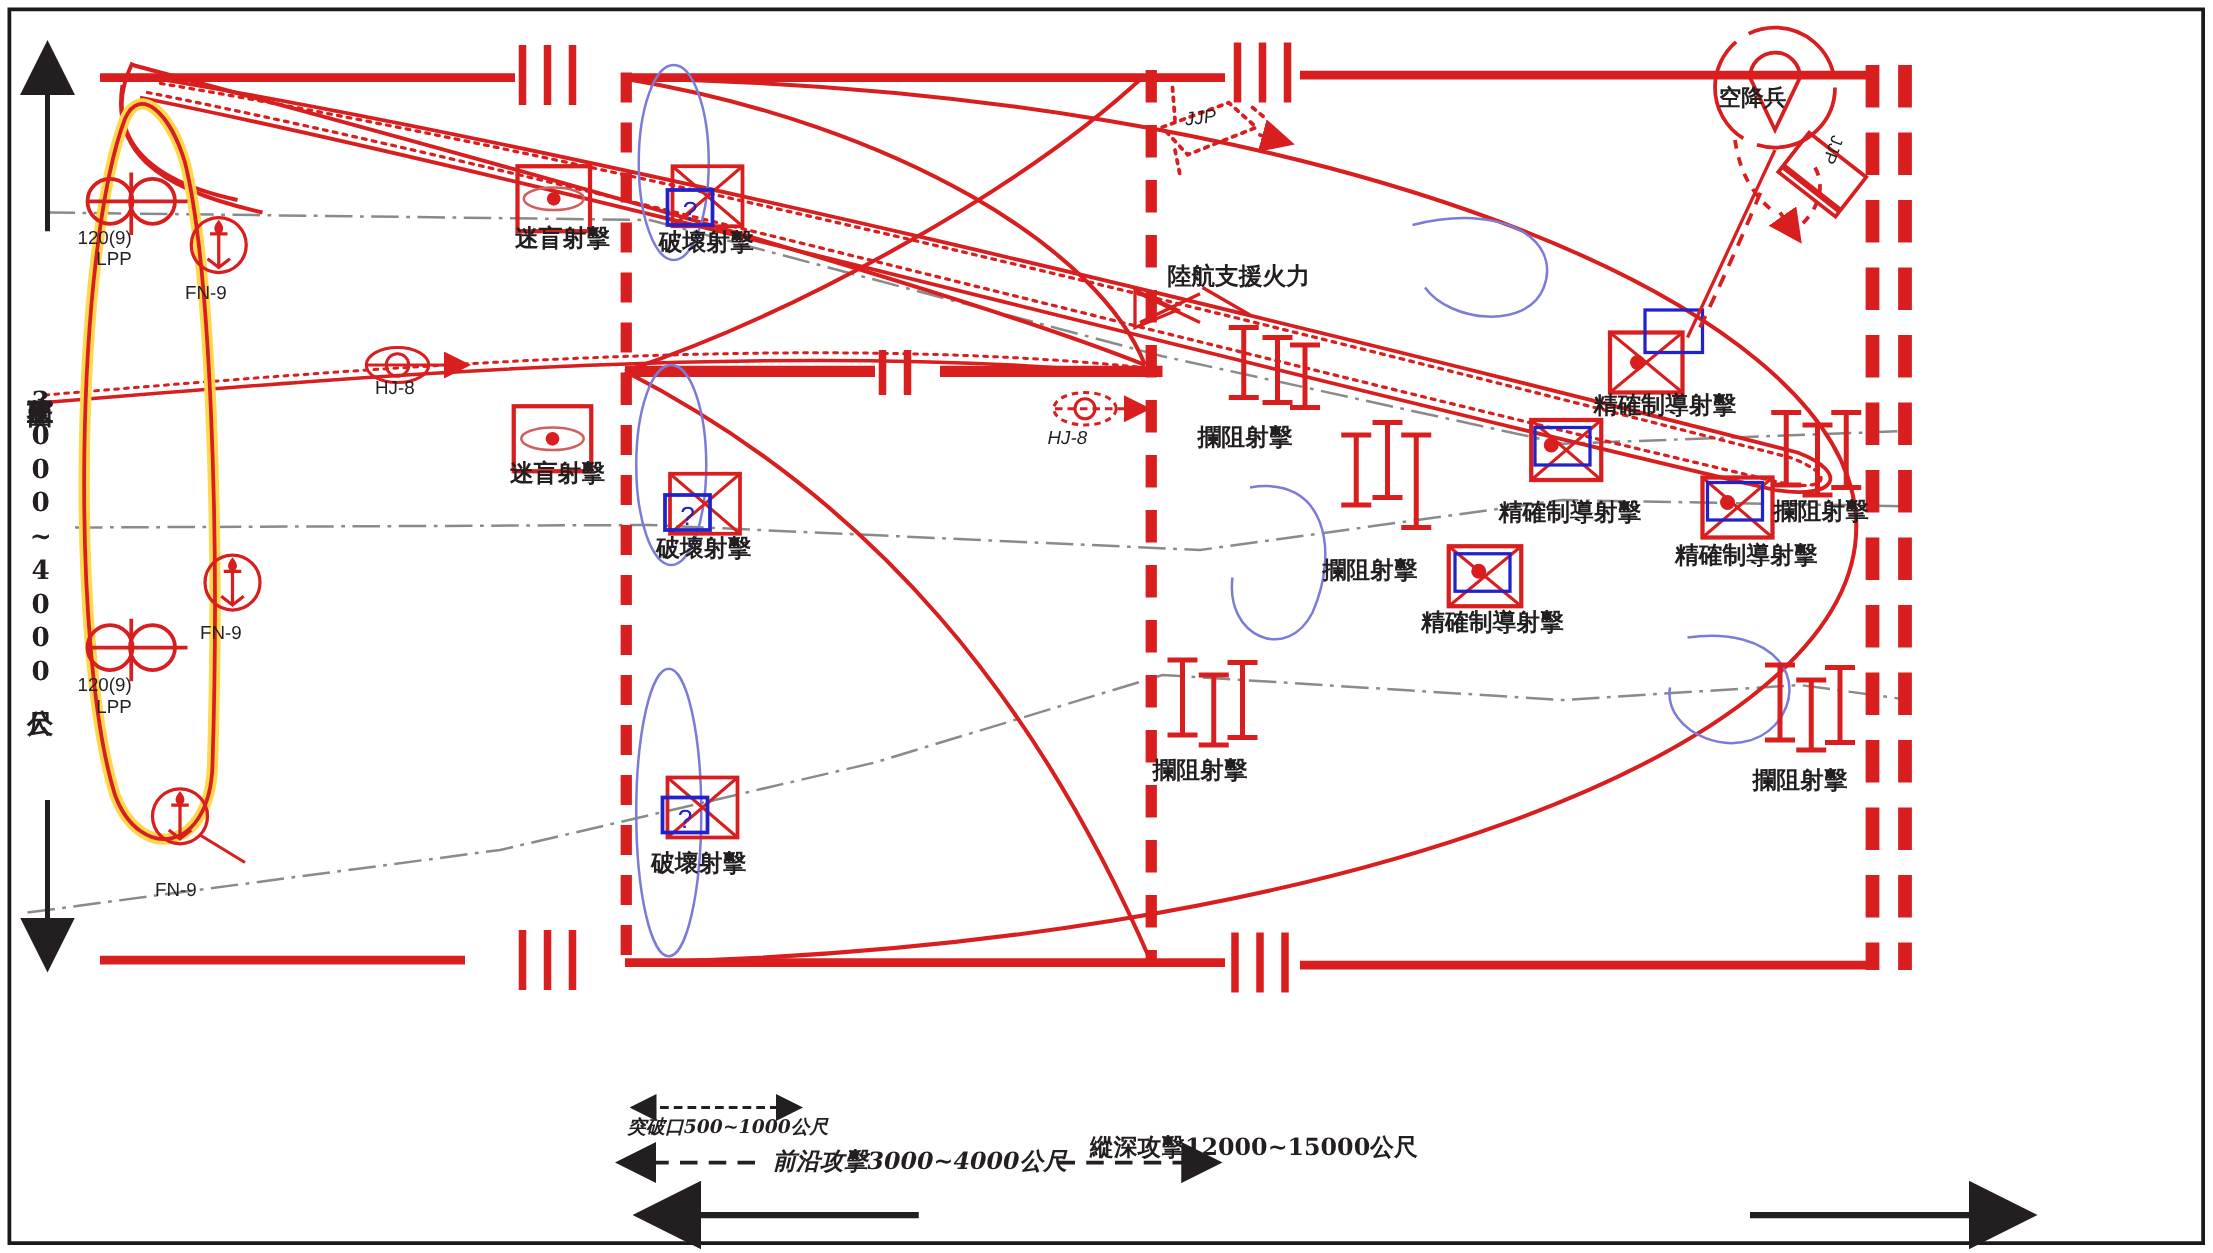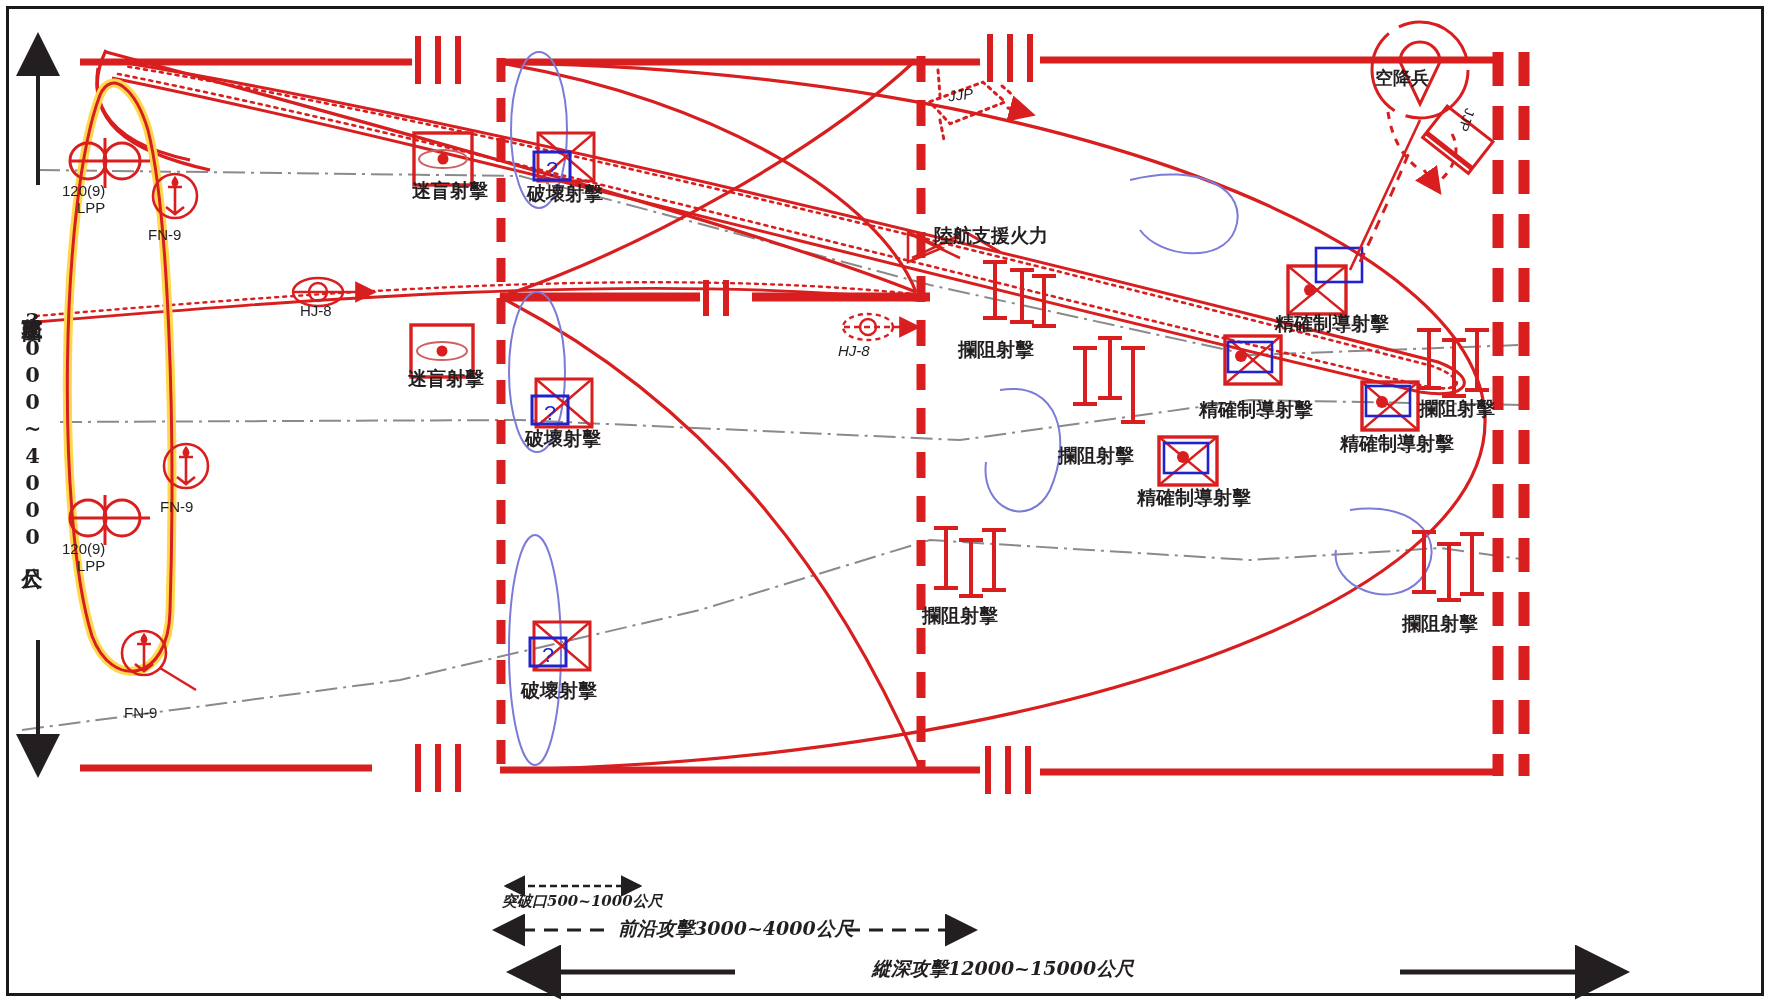--- a/index.html
+++ b/index.html
@@ -362,20 +362,20 @@
   <div class="lbl symlbl cn" style="left:1419px;top:396px;">攔阻射擊</div>
   <div class="lbl symlbl cn" style="left:922px;top:603px;">攔阻射擊</div>
   <div class="lbl symlbl cn" style="left:1402px;top:611px;">攔阻射擊</div>
 
   <div class="lbl symlbl cn" style="left:1275px;top:311px;">精確制導射擊</div>
   <div class="lbl symlbl cn" style="left:1199px;top:397px;">精確制導射擊</div>
   <div class="lbl symlbl cn" style="left:1340px;top:431px;">精確制導射擊</div>
   <div class="lbl symlbl cn" style="left:1137px;top:485px;">精確制導射擊</div>
 
   <div class="lbl symlbl lat" style="left:948px;top:86px;font-size:15px;font-style:italic;transform:rotate(-7deg);">JJP</div>
-  <div class="lbl symlbl cn" style="left:934px;top:208px;margin-top:15px;">陸航支援火力</div>
+  <div class="lbl symlbl cn" style="left:934px;top:208px;">陸航支援火力</div>
   <div class="lbl symlbl cn" style="left:1375px;top:66px;font-size:18px;">空降兵</div>
   <div class="lbl symlbl lat" style="left:1455px;top:112px;font-size:14px;transform:rotate(110deg);">JJP</div>
 
   <div class="lbl cn" style="left:502px;top:892px;font-size:15px;font-style:italic;">突破口500~1000公尺</div>
   <div class="lbl cn caption" style="left:618px;top:916px;font-style:italic;">前沿攻擊3000~4000公尺</div>
-  <div class="lbl cn caption" style="left:872px;top:956px;font-style:italic;">縱深攻擊12000~15000公尺</div>
+  <div class="lbl cn caption" style="left:872px;top:905px;">縱深攻擊12000~15000公尺</div>
 </div>
 
 </body></html>

